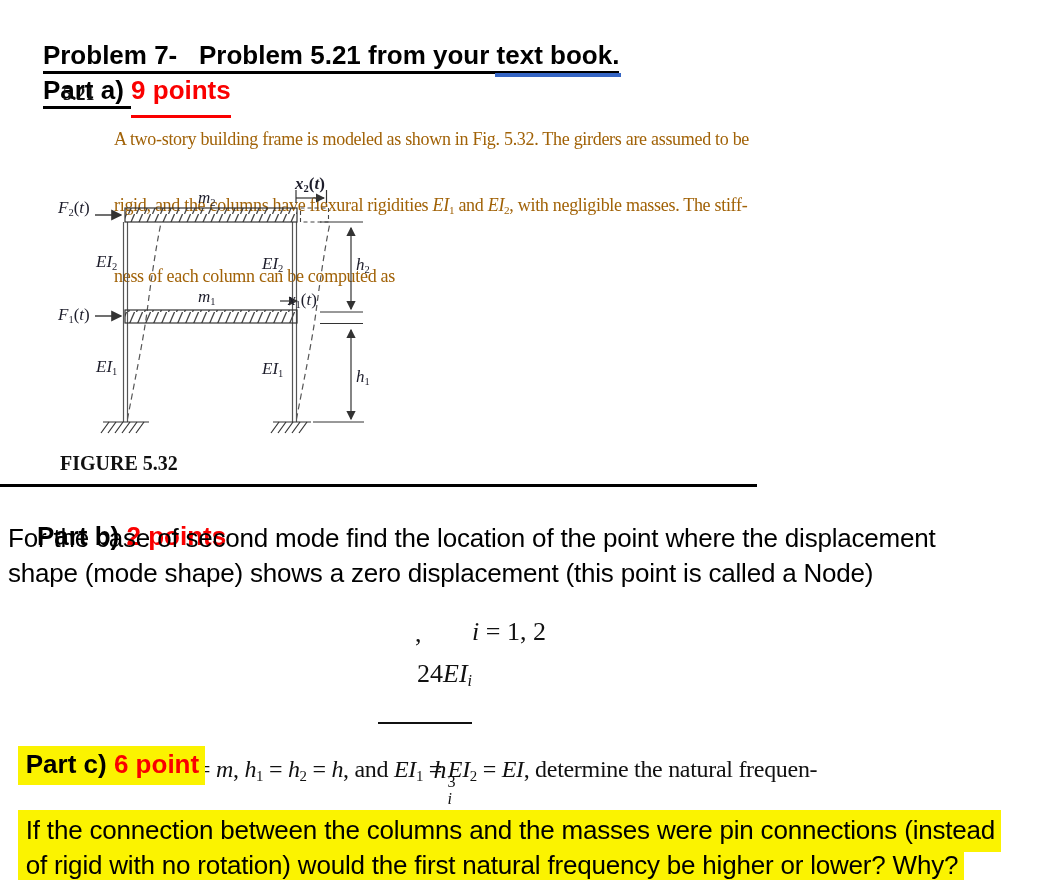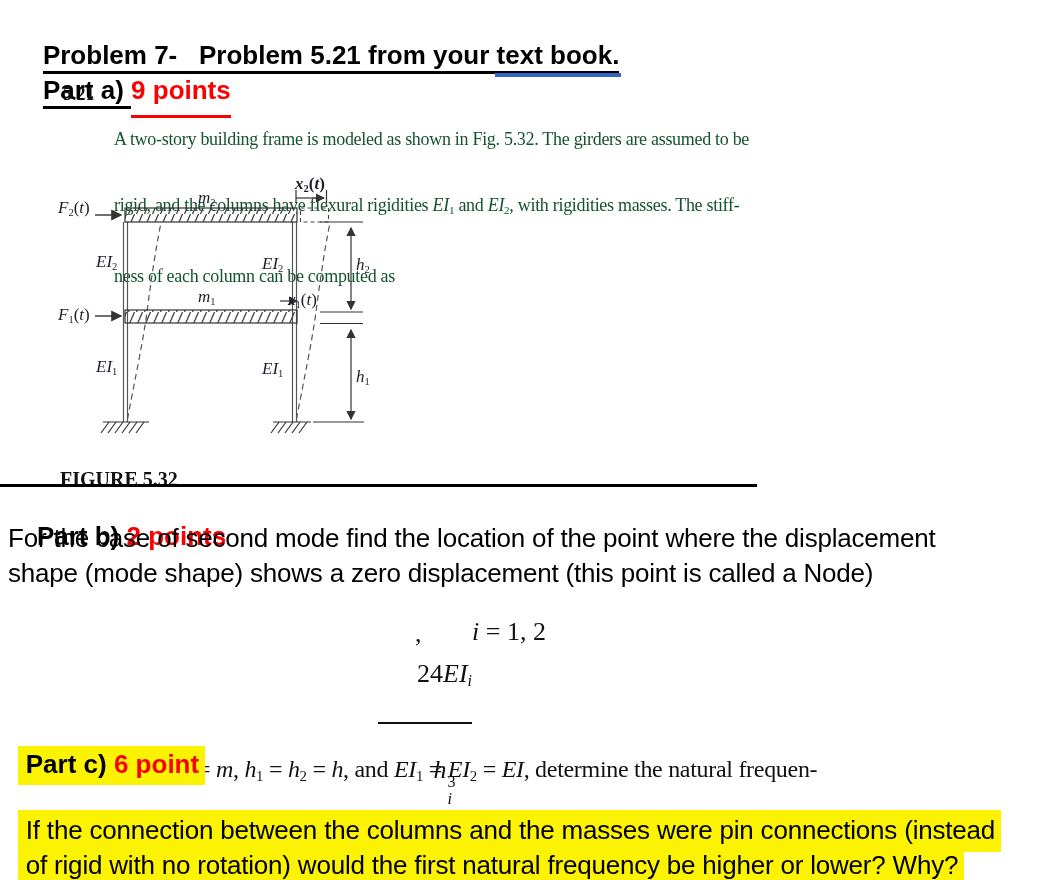--- a/index.html
+++ b/index.html
@@ -14,27 +14,27 @@
 
   
   .h-title{font-weight:bold; font-size:26px; line-height:30px;}
   .u-black{display:inline-block; border-bottom:3px solid #000; padding-bottom:1px;}
   .u-red{display:inline-block; border-bottom:3px solid var(--red); padding-bottom:10px; color:var(--red);}
   .bluewrap{position:relative;}
   .bluewrap::after{content:""; position:absolute; left:-2px; right:-2px; bottom:-7px; height:4px; background:var(--blue);}
 
   
   .excerpt-num{font-family:"Liberation Serif","DejaVu Serif",serif; font-weight:bold; font-size:18px; color:#111;}
-  .excerpt{font-family:"Liberation Serif","DejaVu Serif",serif; font-size:18px; line-height:22px; letter-spacing:-0.3px; color:#14532d;}
+  .excerpt{font-family:"Liberation Serif","DejaVu Serif",serif; font-size:18px; line-height:22px; letter-spacing:-0.3px; color:#a16207;}
 
   
   .fig{position:absolute; left:55px; top:172px; width:350px; height:272px;}
   .fig svg{position:absolute; left:0; top:0;}
   .figlabel{position:absolute; font-family:"Liberation Serif","DejaVu Serif",serif; font-size:17px; color:#1d1d2b; white-space:pre; line-height:1;}
-  .caption{font-family:"Liberation Serif","DejaVu Serif",serif; font-weight:bold; font-size:20px; color:#111;margin-top:16px;}
+  .caption{font-family:"Liberation Serif","DejaVu Serif",serif; font-weight:bold; font-size:20px; color:#111;}
   .divider{position:absolute; background:#000;}
 
   
   .body-sans{font-size:26px; line-height:34px; letter-spacing:-0.2px;}
   .h-part{font-weight:bold; font-size:26px;}
   .pts{color:var(--red);}
 
   
   .formula{font-family:"Liberation Serif","DejaVu Serif",serif; font-size:26px; color:#111;}
   .frac{display:inline-block; text-align:center; vertical-align:middle;}
@@ -63,21 +63,21 @@
     <span class="u-black"><span>Problem 7-   Problem 5.21 from your </span><span class="bluewrap">text book.</span></span>
   </div>
 
   <div class="abs h-title" style="left:14px; top:45px;">
     <span class="u-black">Part a) </span><span class="u-red">9 points</span>
   </div>
 
   <div class="abs excerpt-num" style="left:63px; top:84px;">5.21</div>
   <div class="abs excerpt" style="left:114px; top:84px;">
     <div>A two-story building frame is modeled as shown in Fig. 5.32. The girders are assumed to be</div>
-    <div><span class="seg-n">rigid, and the columns have flexural rigidities </span><span class="seg-i">EI</span><span class="seg-sub">1</span><span class="seg-n"> and </span><span class="seg-i">EI</span><span class="seg-sub">2</span><span class="seg-n">, with rigidities masses. The stiff-</span></div>
+    <div><span class="seg-n">rigid, and the columns have flexural rigidities </span><span class="seg-i">EI</span><span class="seg-sub">1</span><span class="seg-n"> and </span><span class="seg-i">EI</span><span class="seg-sub">2</span><span class="seg-n">, with negligible masses. The stiff-</span></div>
     <div>ness of each column can be computed as</div>
   </div>
 
   <div class="fig">
     <svg width="350" height="272" viewBox="0 0 350 272">
       <defs>
         <pattern id="hatch" patternUnits="userSpaceOnUse" width="8" height="14">
           <line x1="7.5" y1="0" x2="1.5" y2="14" stroke="#444" stroke-width="1.3"></line>
         </pattern>
         <marker id="ah" viewBox="0 0 8 8" refX="7" refY="4" markerWidth="8" markerHeight="8" orient="auto-start-reverse">

